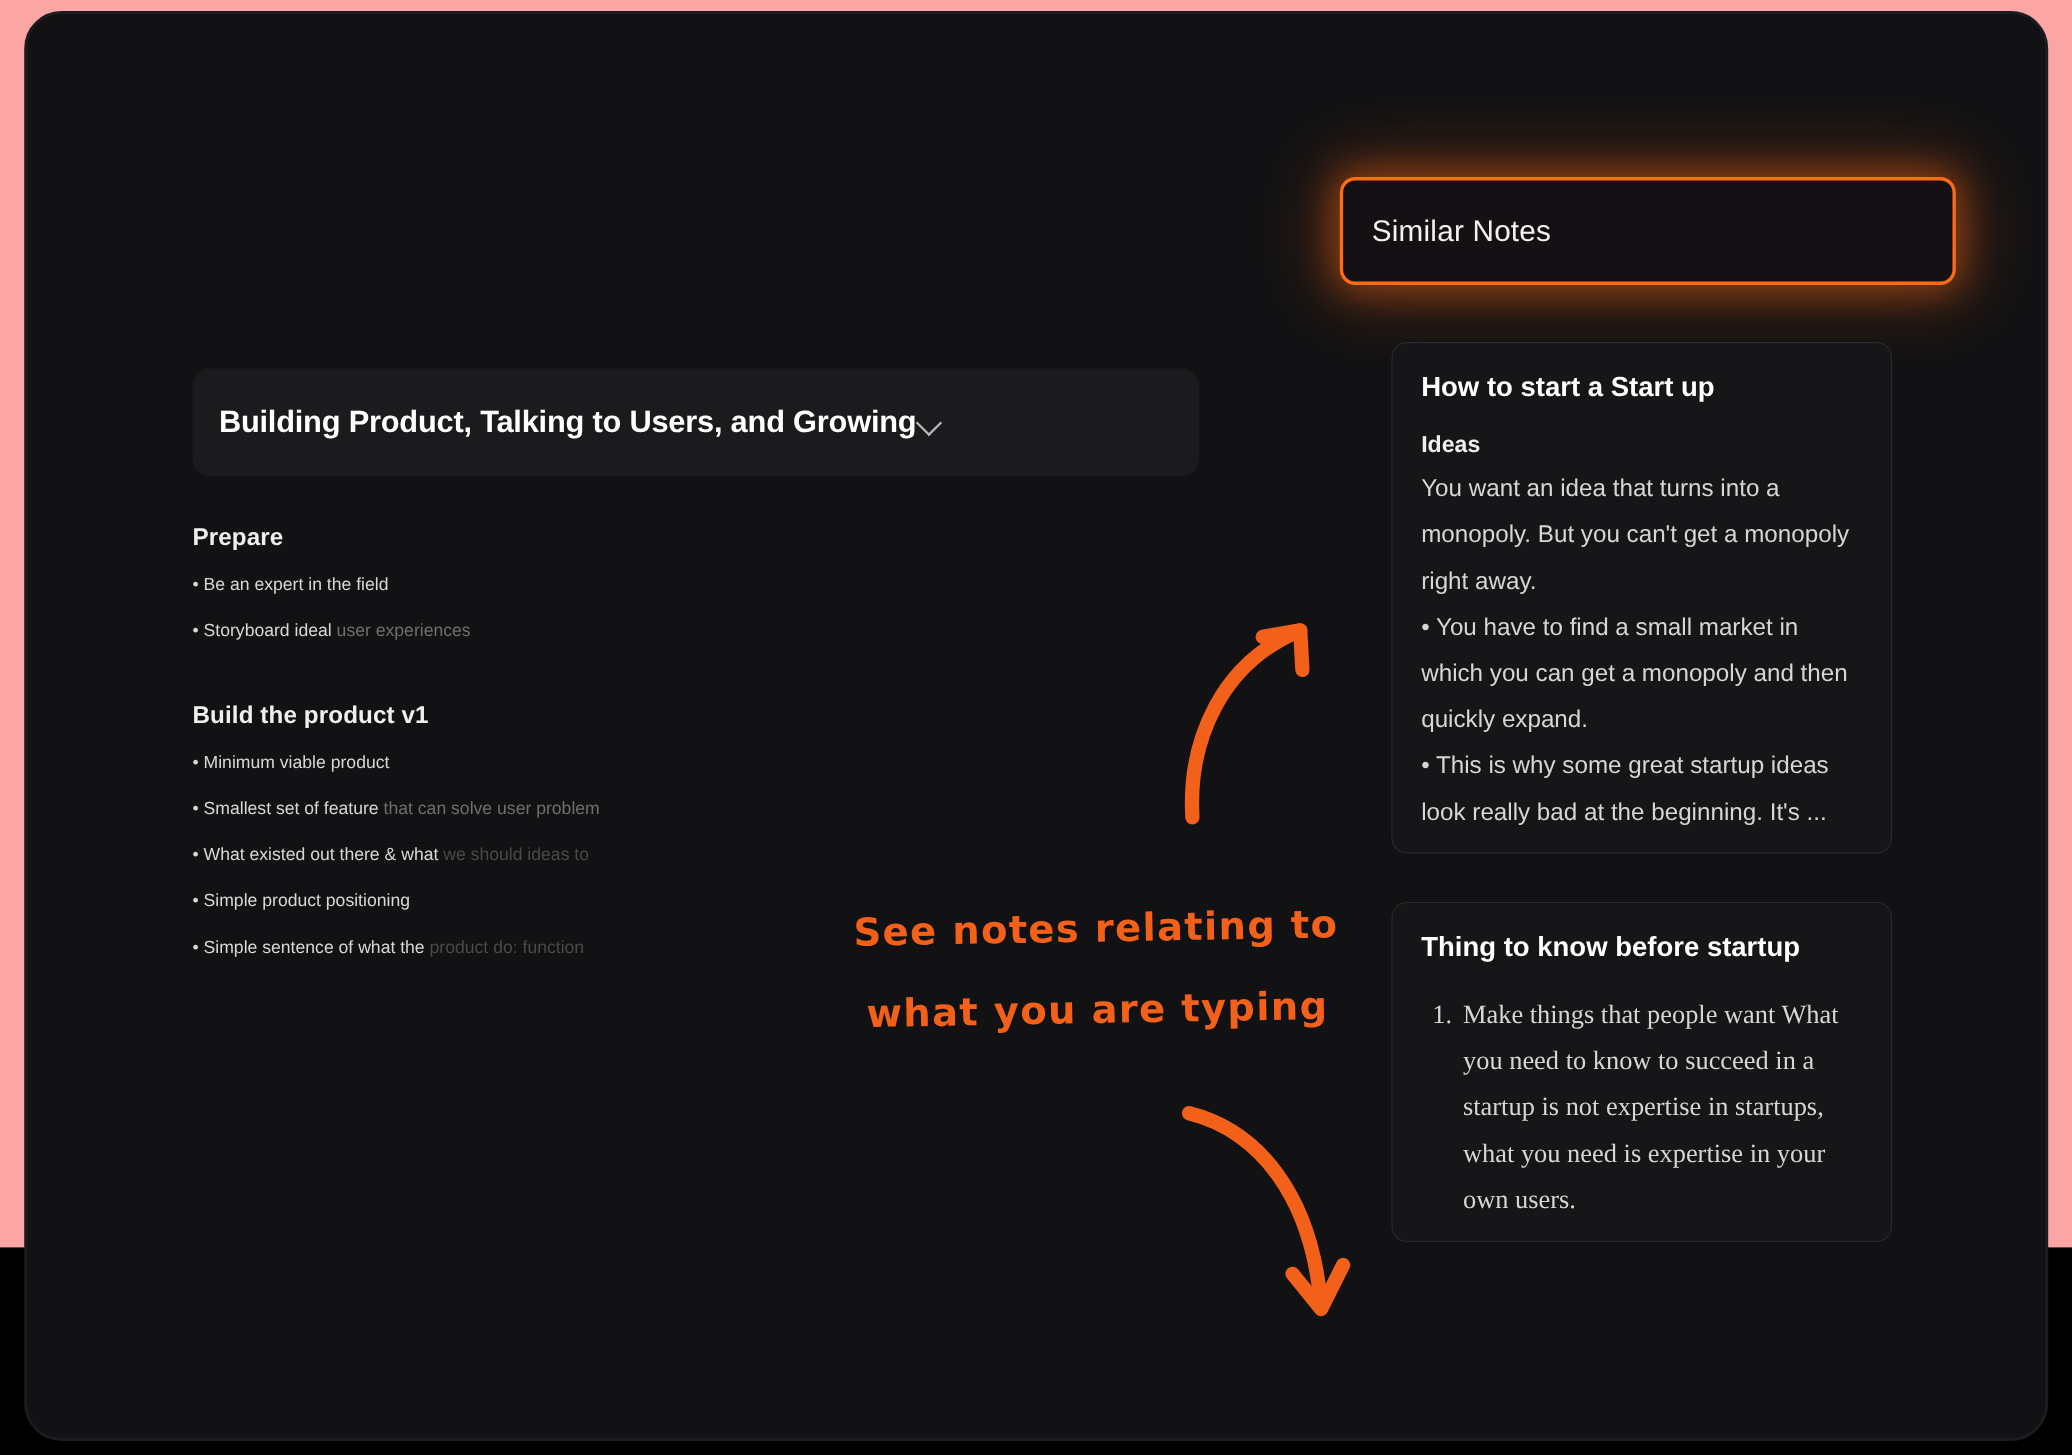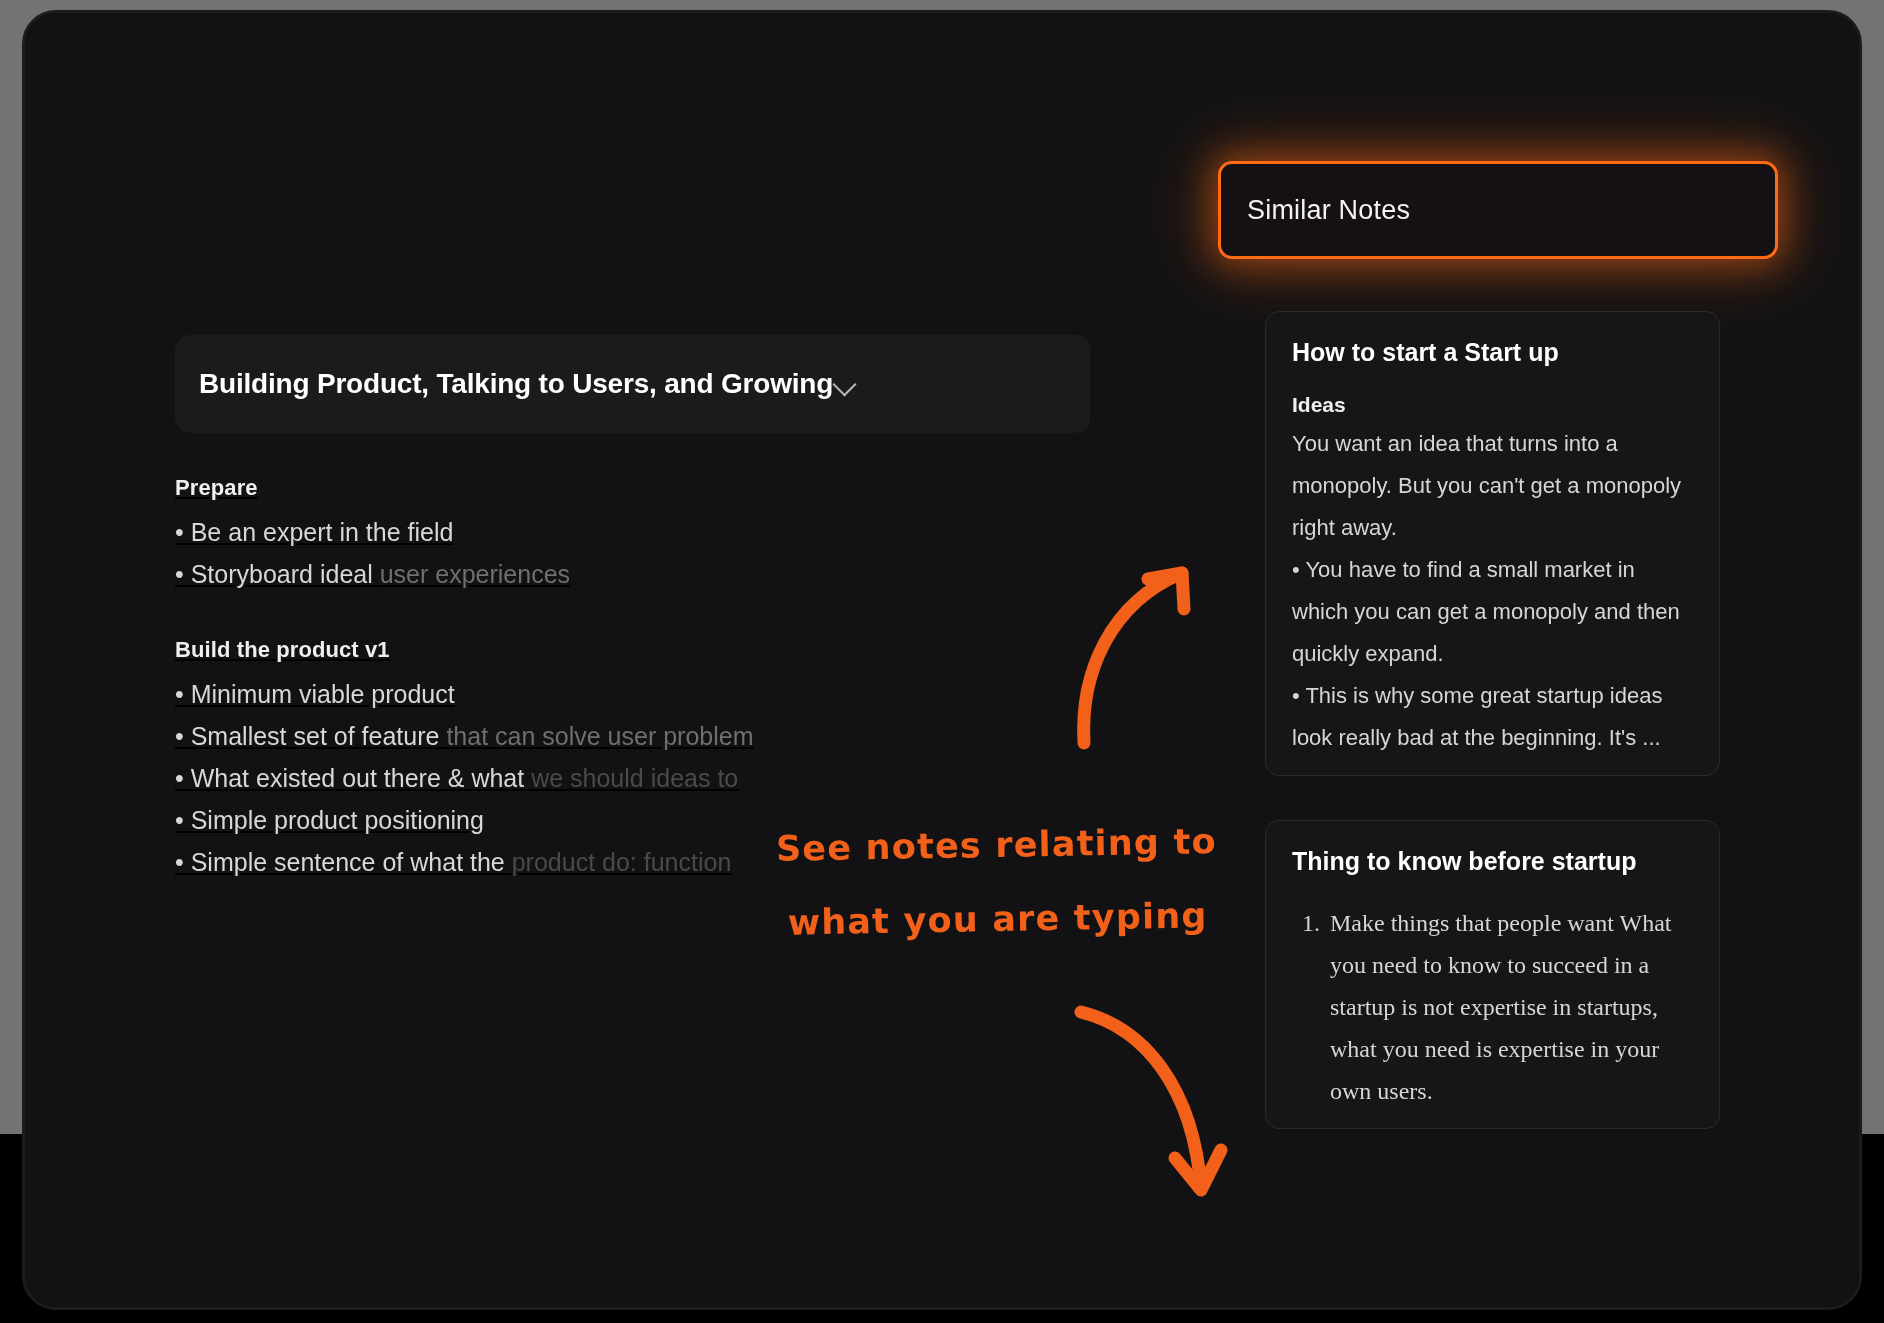--- a/index.html
+++ b/index.html
@@ -9,21 +9,21 @@
     width: 1884px;
     height: 1323px;
     overflow: hidden;
     font-family: "Liberation Sans", sans-serif;
   }
 
   #app {
     position: relative;
     width: 1884px;
     height: 1134px;
-    background: #737373;
+    background: #fca5a5;
   }
 
   
   .window-frame {
     position: absolute;
     left: 22px;
     top: 10px;
     width: 1840px;
     height: 1300px;
     background: #0d0d0f;
@@ -105,32 +105,31 @@
     border-bottom: 2.5px solid #b8b8bb;
     transform: rotate(45deg);
   }
 
   
   .note-body {
     position: absolute;
     left: 150px;
     top: 462px;
     width: 915px;
-    text-decoration: underline;
   }
   .note-section-head {
     color: #efefef;
     font-size: 22px;
     font-weight: bold;
     margin: 0 0 10px 0;
     letter-spacing: 0.1px;
   }
   .note-line {
     color: #d8d8d8;
-    font-size: 25px;
+    font-size: 16px;
     line-height: 42px;
     white-space: nowrap;
     margin: 0;
   }
   .note-line .dim {
     color: #6f6f70;
   }
   .note-line .dimmer {
     color: #4a4a4b;
   }

